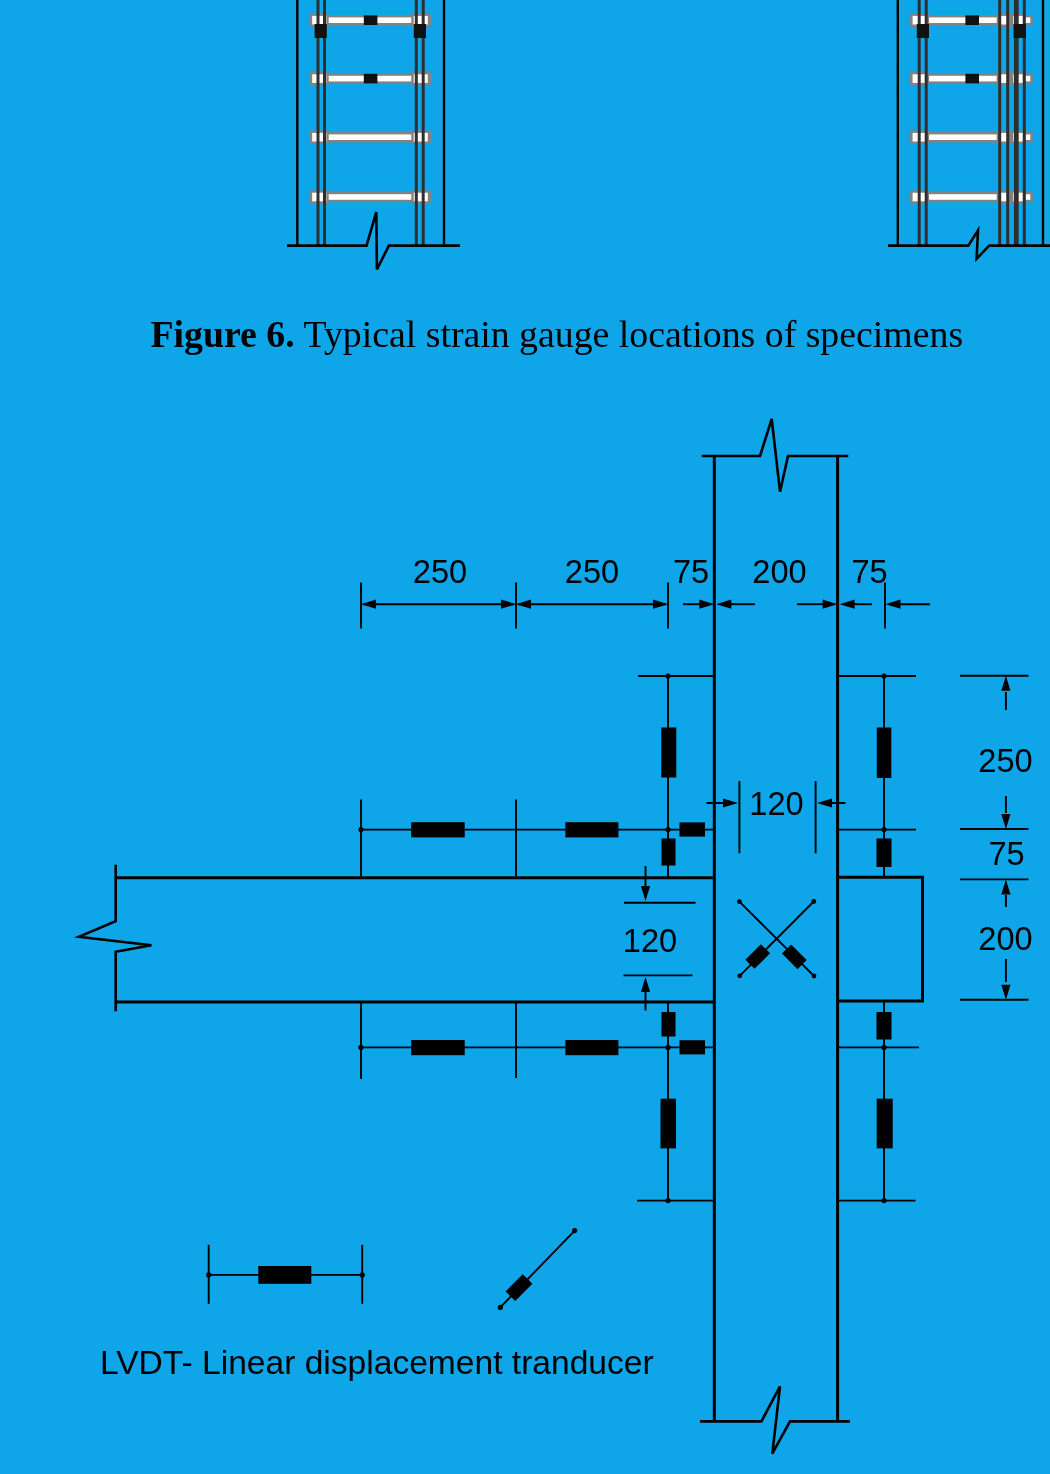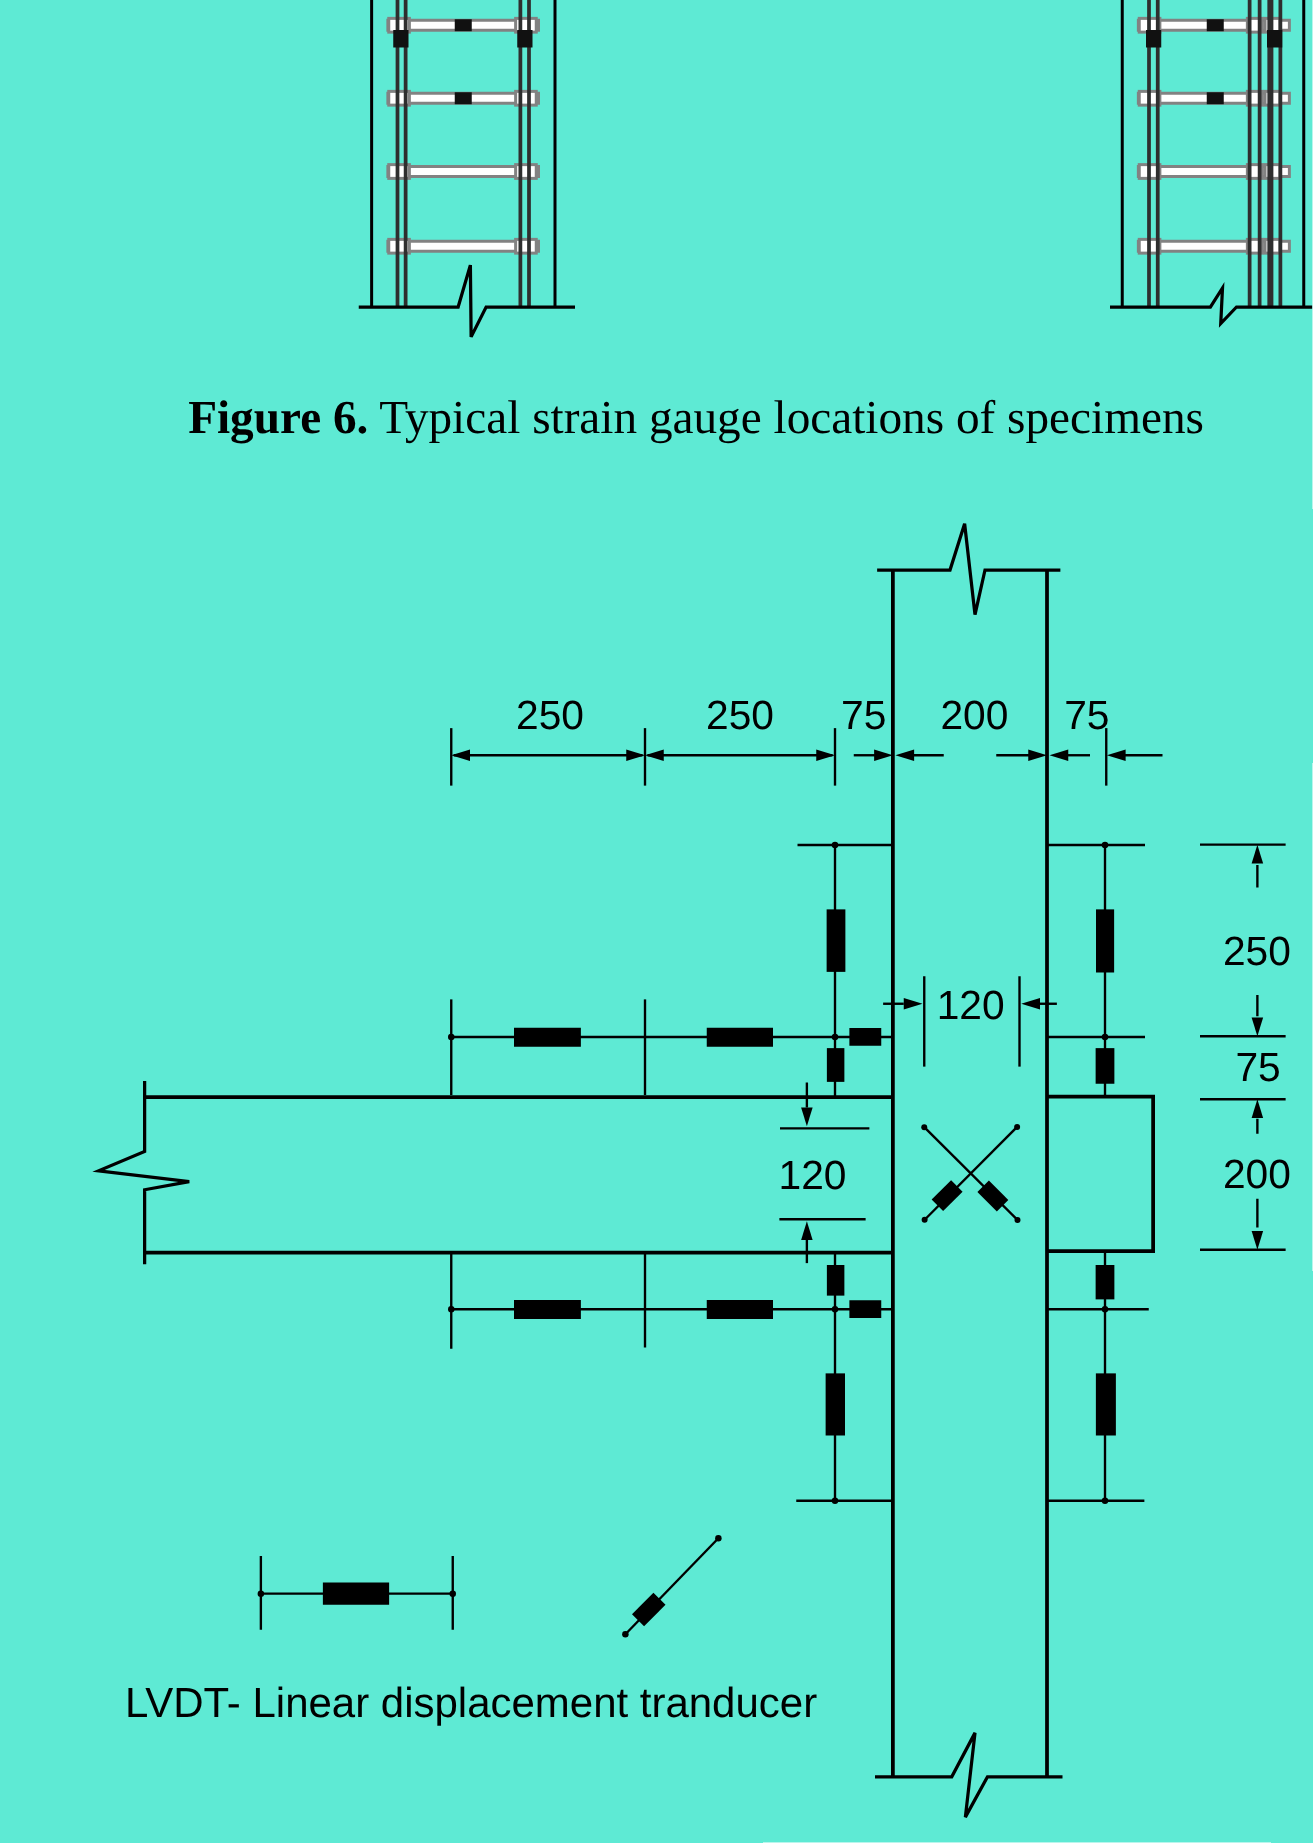--- a/index.html
+++ b/index.html
@@ -1,16 +1,16 @@
 <!DOCTYPE html>
 <html><head>
 <meta charset="utf-8">
 <style>
 html,body{margin:0;padding:0;background:#fff;}
-#page{position:relative;width:1050px;height:1474px;background:#5eead4;overflow:hidden;}
+#page{position:relative;width:1050px;height:1474px;background:#0ea5e9;overflow:hidden;}
 svg{position:absolute;top:0;left:0;}
 text{fill:#000;}
 .dim{font-family:"Liberation Sans",sans-serif;font-size:32.6px;}
 .leg{font-family:"Liberation Sans",sans-serif;font-size:33.6px;}
 .cap{font-family:"Liberation Serif",serif;font-size:37.8px;}
 </style>
 </head>
 <body>
 <div id="page">
 <svg width="1050" height="1474" viewBox="0 0 1050 1474">

